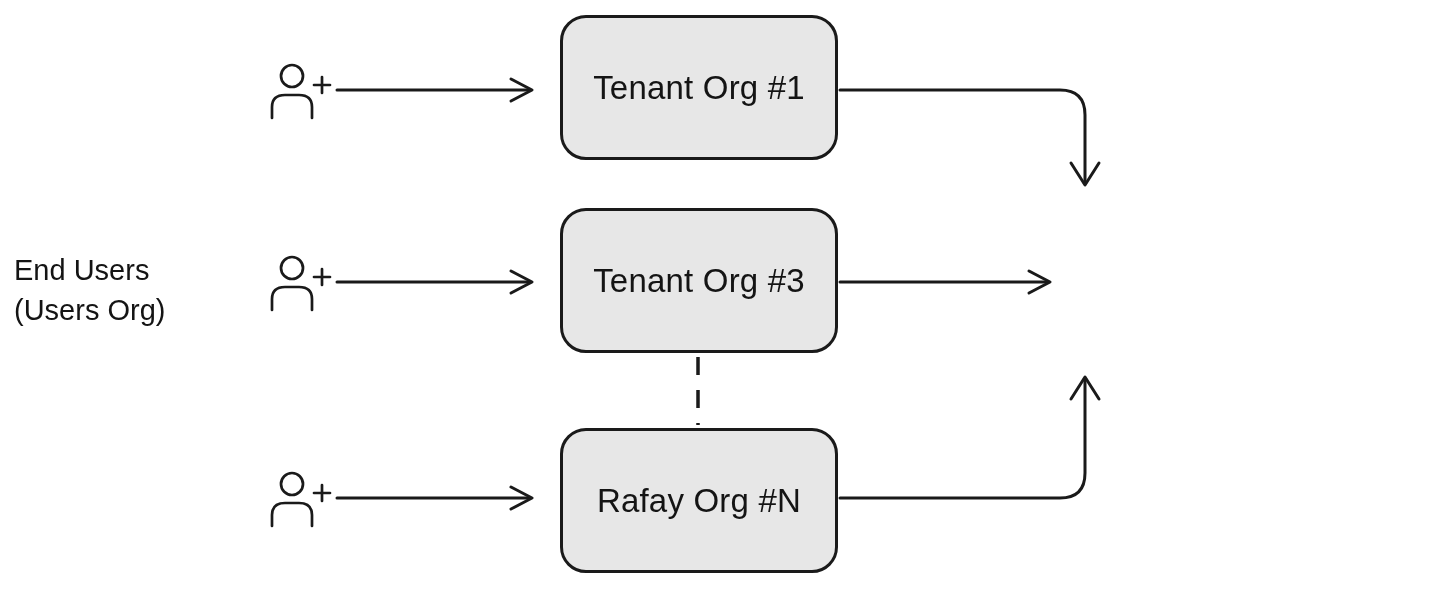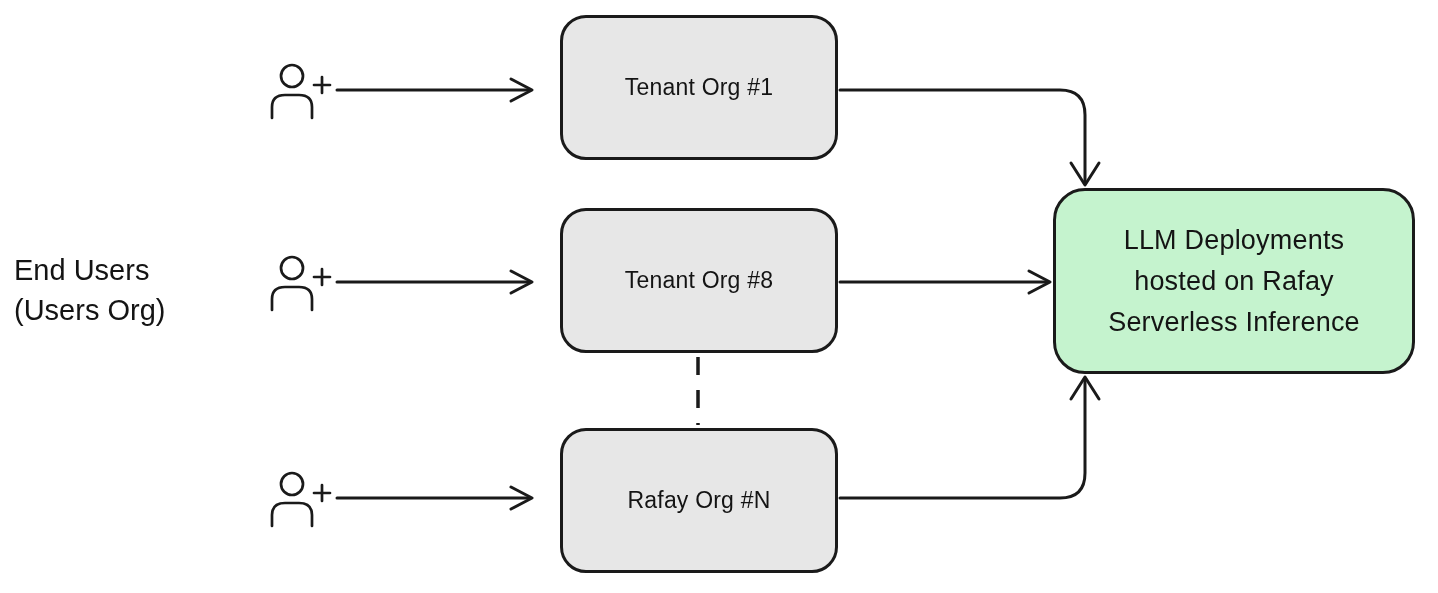--- a/index.html
+++ b/index.html
@@ -58,21 +58,21 @@
     text-align: center;
     font-weight: 500;
     letter-spacing: 0.2px;
   }
   .tenant-box {
     left: 560px;
     width: 278px;
     height: 145px;
     border-radius: 26px;
     background: var(--tenant-fill);
-    font-size: 23px;
+    font-size: 33px;
   }
   #tenant-1 { top: 15px; }
   #tenant-2 { top: 208px; }
   #tenant-n { top: 428px; }
 
   .target-box {
     left: 1053px;
     top: 188px;
     width: 362px;
     height: 186px;
@@ -148,25 +148,20 @@
 
   <div class="label-left">
     <span>End Users</span>
     <span>(Users Org)</span>
   </div>
 
   <div class="node tenant-box" id="tenant-1">
     <span>Tenant Org #1</span>
   </div>
   <div class="node tenant-box" id="tenant-2">
-    <span>Tenant Org #8</span>
+    <span>Tenant Org #3</span>
   </div>
   <div class="node tenant-box" id="tenant-n">
     <span>Rafay Org #N</span>
   </div>
 
-  <div class="node target-box">
-    <span>LLM Deployments</span>
-    <span>hosted on Rafay</span>
-    <span>Serverless Inference</span>
-  </div>
 
 </div>
 
 </body></html>

